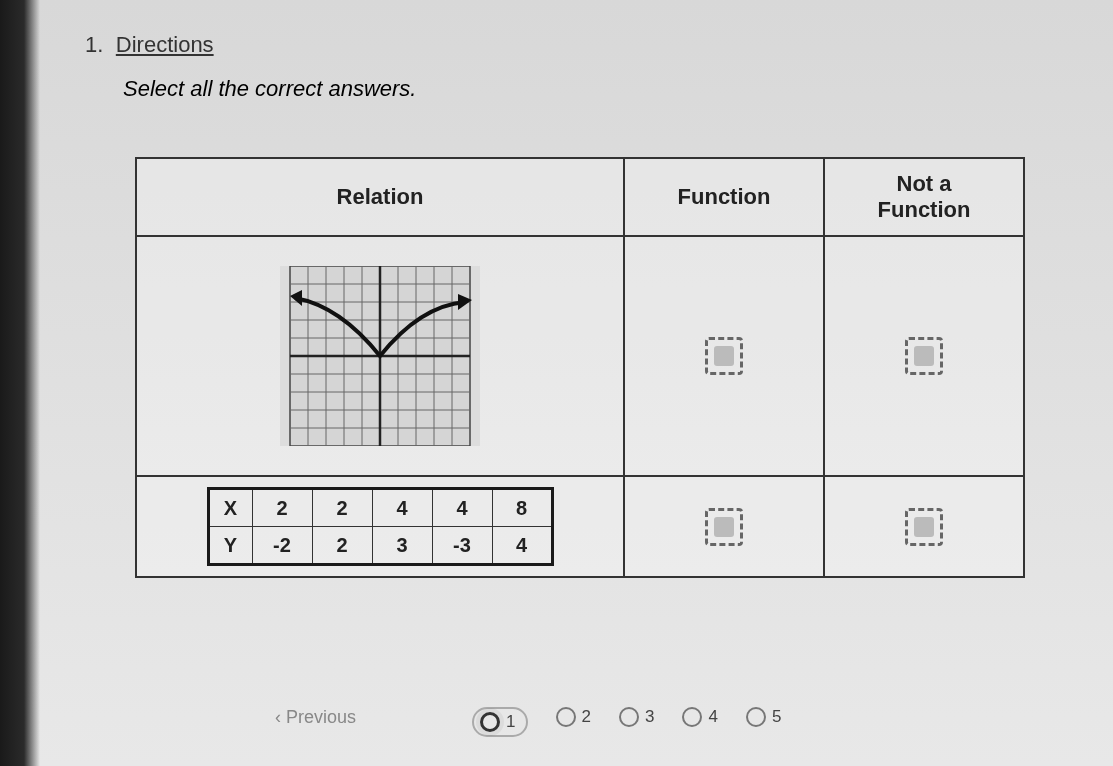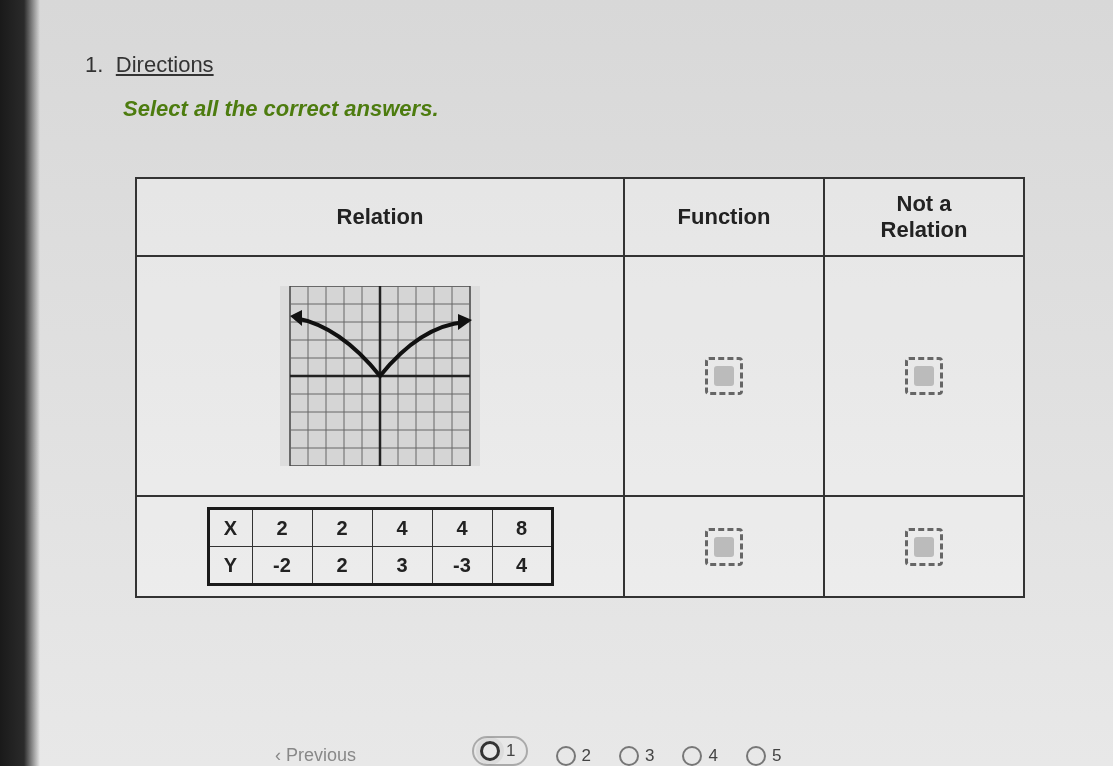--- a/index.html
+++ b/index.html
@@ -15,40 +15,38 @@
     position: absolute;
     left: 0; top: 0;
     width: 40px; height: 100%;
     background: linear-gradient(90deg, #1a1a1a 0%, #2a2a2a 60%, rgba(0,0,0,0) 100%);
   }
   .page {
     position: absolute;
     left: 45px; top: 0;
     right: 0; bottom: 0;
     padding: 32px 30px 0 40px;
-    margin-top: 20px;
   }
   .q-number {
     font-size: 22px;
     color: #333;
     display: inline;
   }
   .directions {
     font-size: 22px;
     color: #333;
     text-decoration: underline;
     display: inline;
     margin-left: 8px;
   }
   .instruction {
     font-size: 22px;
-    color: #4d7c0f;
+    color: #000000;
     font-style: italic;
     margin: 18px 0 0 38px;
-    font-weight: bold;
   }
   .question-text {
     font-size: 22px;
     color: #333;
     margin: 30px 0 0 38px;
   }
   .main-table {
     margin: 55px 0 0 50px;
     border-collapse: collapse;
     background: rgba(255,255,255,0.3);
@@ -97,25 +95,25 @@
     width: 60px;
     height: 38px;
     font-size: 20px;
     font-weight: bold;
     text-align: center;
     color: #222;
   }
   .xy-table td.label { width: 44px; }
   .bottom-bar {
     position: absolute;
-    bottom: 0;
+    bottom: 9px;
     left: 45px; right: 0;
     height: 50px;
     display: flex;
-    align-items: flex-end;
+    align-items: flex-start;
     padding-left: 230px;
     gap: 28px;
   }
   .prev-btn {
     font-size: 18px;
     color: #888;
     cursor: pointer;
   }
   .page-num {
     display: inline-flex;
@@ -156,21 +154,21 @@
 
   <div class="instruction">Select all the correct answers.</div>
 
 
   <table class="main-table">
     <thead>
       <tr>
         <th class="col-relation">Relation</th>
         <th class="col-answer">Function</th>
         <th class="col-answer" style="white-space:pre-line;">Not a
-Relation</th>
+Function</th>
       </tr>
     </thead>
     <tbody>
       <tr>
         <td class="relation-cell">
           <div class="graph">
             <svg width="200" height="180" viewBox="0 0 200 180">
               <rect x="10" y="0" width="180" height="180" fill="#d5d5d5" stroke="#444" stroke-width="1.5"></rect>
               <g stroke="#666" stroke-width="1">
                 <line x1="28" y1="0" x2="28" y2="180"></line>

